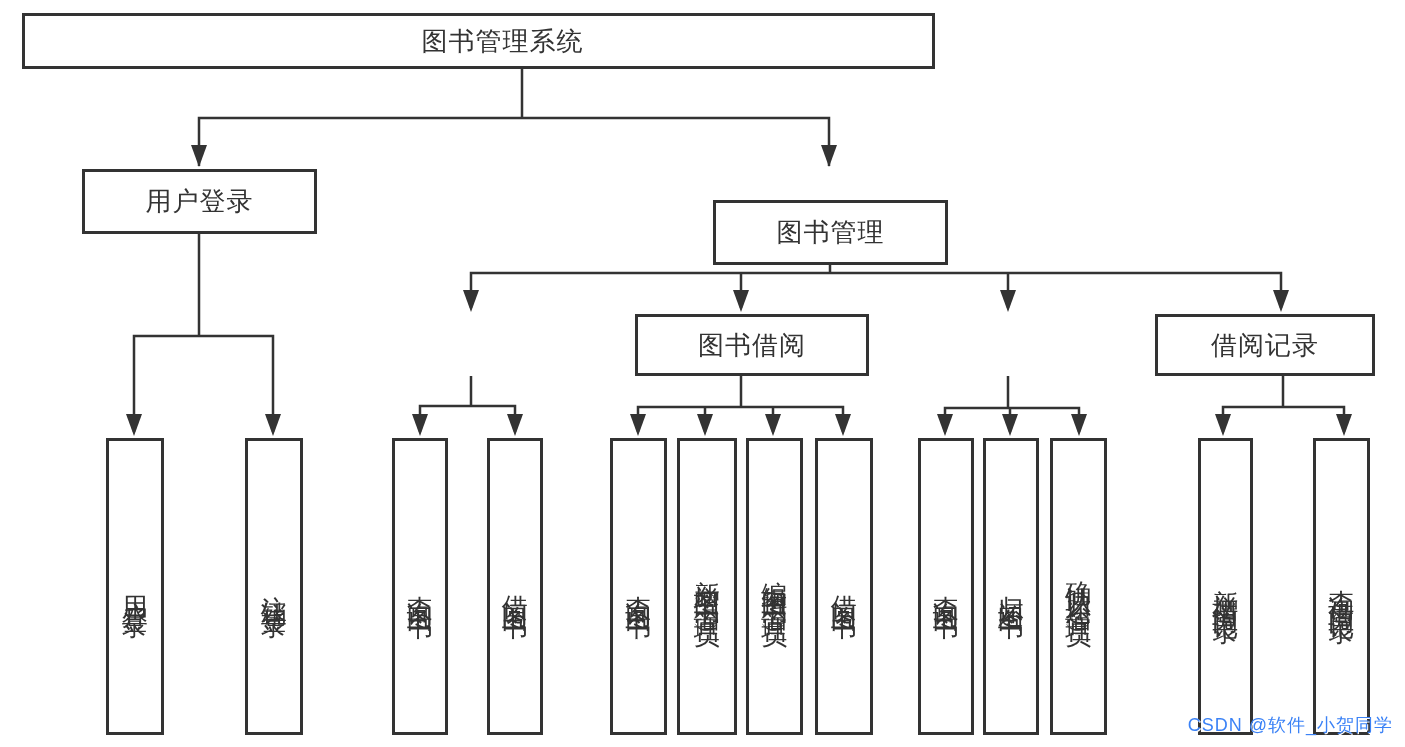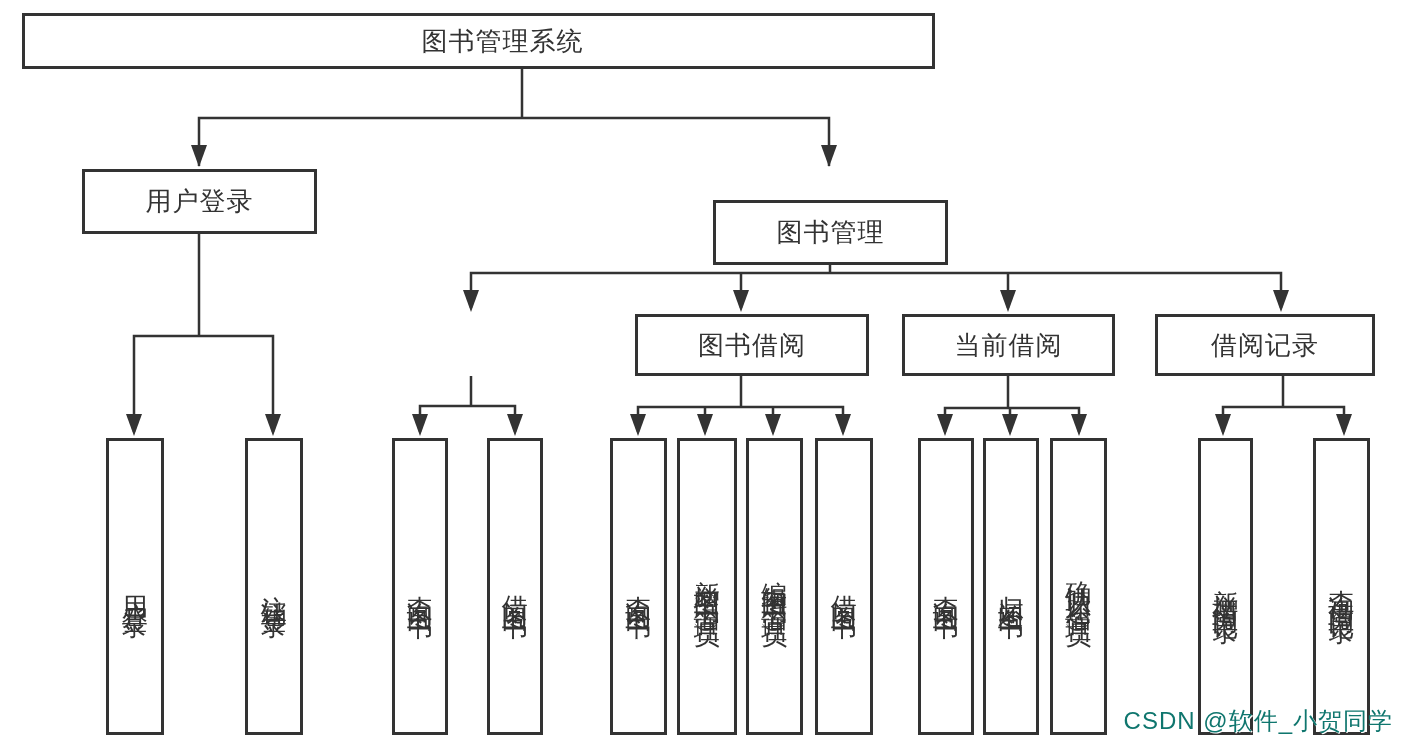--- a/index.html
+++ b/index.html
@@ -34,22 +34,22 @@
     text-orientation:mixed;
     font-size:26px;
     letter-spacing:6px;
     line-height:1.1;
     white-space:nowrap;
   }
   .watermark {
     position:absolute;
     right:12px;
     bottom:10px;
-    font-size:24px;
-    color:#0f766e;
+    font-size:18px;
+    color:#3b82f6;
     letter-spacing:1px;
     white-space:nowrap;
     text-shadow:1px 1px 0 #ffffff;
   }
 </style>
 </head>
 <body>
 
 <div class="stage">
 
@@ -103,23 +103,20 @@
   <div class="node h-node" style="left:82px; top:169px; width:235px; height:65px;">
     <span>用户登录</span>
   </div>
   <div class="node h-node" style="left:713px; top:169px; width:235px; height:65px;margin-top:31px;">
     <span>图书管理</span>
   </div>
 
   <div class="node h-node" style="left:635px; top:314px; width:234px; height:62px;">
     <span>图书借阅</span>
   </div>
-  <div class="node h-node" style="left:902px; top:314px; width:213px; height:62px;">
-    <span>当前借阅</span>
-  </div>
   <div class="node h-node" style="left:1155px; top:314px; width:220px; height:62px;">
     <span>借阅记录</span>
   </div>
 
   <div class="node v-node" style="left:106px; top:438px; width:58px; height:297px;">
     <span>用户登录</span>
   </div>
   <div class="node v-node" style="left:245px; top:438px; width:58px; height:297px;">
     <span>注销登录</span>
   </div>

